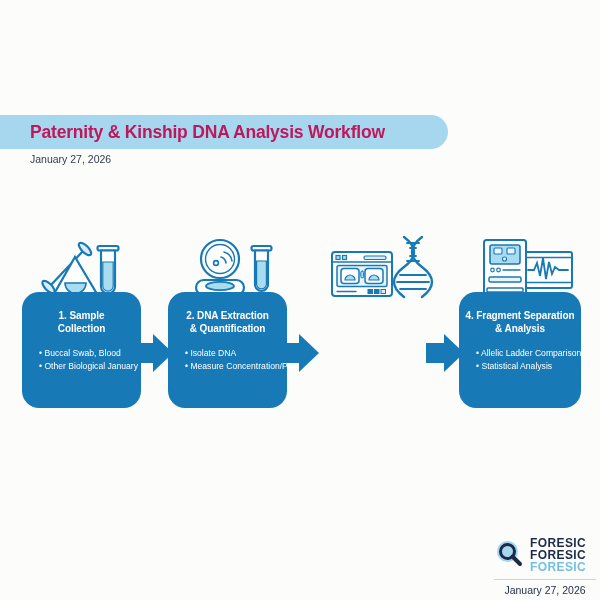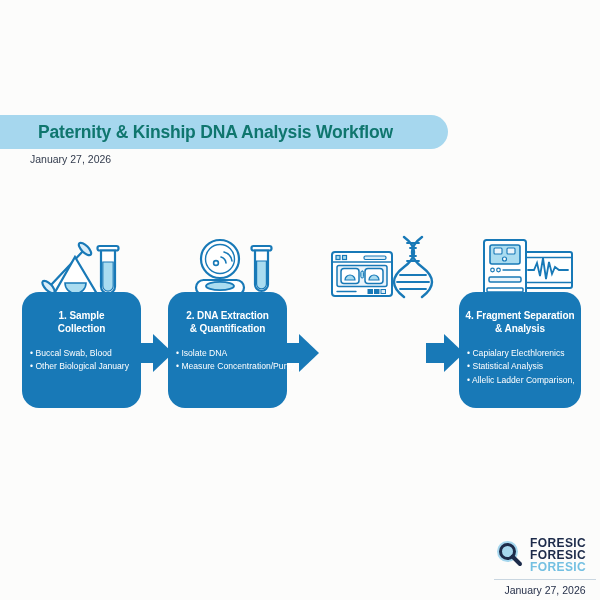--- a/index.html
+++ b/index.html
@@ -11,39 +11,39 @@
   }
   .stage{position:absolute;inset:0;width:600px;height:600px;}
 
   
   .banner{
     position:absolute;left:0;top:115px;width:448px;height:34px;
     background:#a6d7ee;border-radius:0 17px 17px 0;
     display:flex;align-items:center;
   }
   .banner-title{
-    padding-left:38px;font-size:17.5px;font-weight:bold;color:#0f766e;
+    padding-left:30px;font-size:17.5px;font-weight:bold;color:#be185d;
     letter-spacing:-0.2px;white-space:nowrap;
   }
   .header-date{
     position:absolute;left:30px;top:153px;font-size:10.5px;color:#323b4d;
   }
 
   
   .step-box{
     position:absolute;top:292px;height:116px;width:119px;
     background:#1879b7;border-radius:17px;color:#ffffff;
   }
   .step-title{
     margin-top:17px;text-align:center;font-weight:bold;
     font-size:10px;line-height:1.32;letter-spacing:-0.1px;white-space:pre-line;
   }
   .step-bullets{margin-top:12px;padding-left:8px;}
   .bullet{
-    font-size:8.6px;line-height:1.52;white-space:nowrap;
+    font-size:8.6px;line-height:1.52;white-space:nowrap;margin-left:9px;
   }
   .bullet::before{content:"• ";}
 
   
   .flow-arrow{
     position:absolute;top:334px;height:38px;width:38px;
     display:flex;align-items:center;
   }
   .arrow-tail{width:18px;height:20px;background:#1879b7;}
   .arrow-head{
@@ -177,23 +177,22 @@
     <div class="step-bullets">
       <div class="bullet">Isolate DNA</div>
       <div class="bullet">Measure Concentration/Purity</div>
     </div>
   </div>
 
 
   <div class="step-box" style="left:459px;width:122px">
     <div class="step-title"><span>4. Fragment Separation</span><br><span>&amp; Analysis</span></div>
     <div class="step-bullets">
-      <div class="bullet">Capialary Electhlorenics</div>
+      <div class="bullet">Allelic Ladder Comparison,</div>
       <div class="bullet">Statistical Analysis</div>
-      <div class="bullet">Allelic Ladder Comparison,</div>
     </div>
   </div>
 
   <div class="flow-arrow" style="left:135px">
     <div class="arrow-tail"></div>
     <div class="arrow-head"></div>
   </div>
   <div class="flow-arrow" style="left:281px">
     <div class="arrow-tail"></div>
     <div class="arrow-head"></div>

